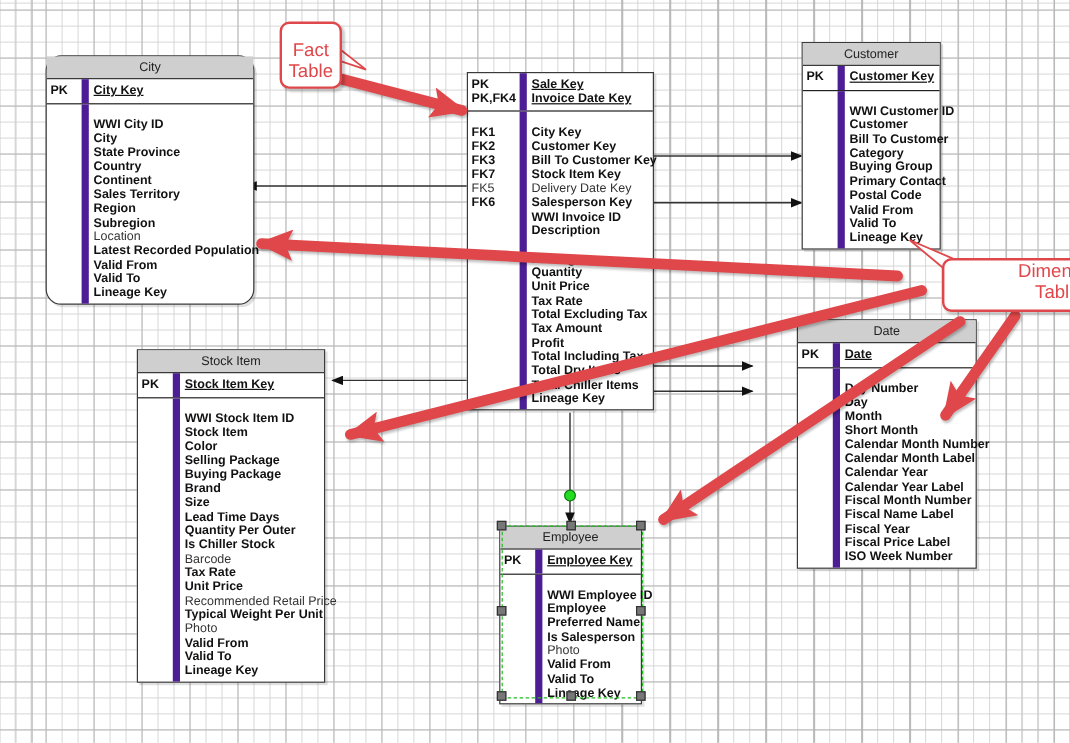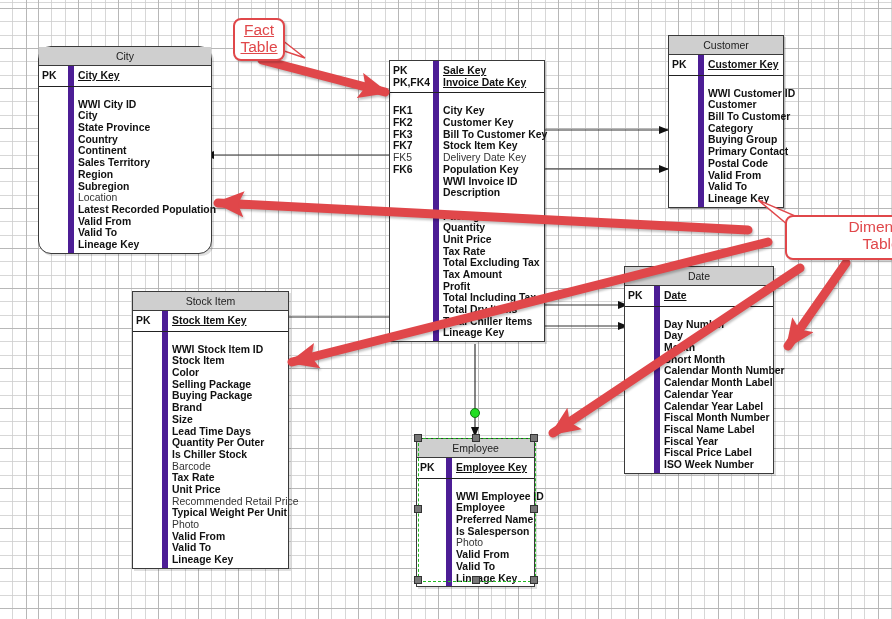--- a/index.html
+++ b/index.html
@@ -120,21 +120,21 @@
         <div class="line"></div>
         <div class="line"></div>
         <div class="line"></div>
       </div>
       <div class="fcol">
         <div class="line">City Key</div>
         <div class="line">Customer Key</div>
         <div class="line">Bill To Customer Key</div>
         <div class="line">Stock Item Key</div>
         <div class="line reg">Delivery Date Key</div>
-        <div class="line">Population Key</div>
+        <div class="line">Salesperson Key</div>
         <div class="line">WWI Invoice ID</div>
         <div class="line">Description</div>
         <div class="line"></div>
         <div class="line">Package</div>
         <div class="line">Quantity</div>
         <div class="line">Unit Price</div>
         <div class="line">Tax Rate</div>
         <div class="line">Total Excluding Tax</div>
         <div class="line">Tax Amount</div>
         <div class="line">Profit</div>
@@ -164,21 +164,21 @@
         <div class="line">Buying Group</div>
         <div class="line">Primary Contact</div>
         <div class="line">Postal Code</div>
         <div class="line">Valid From</div>
         <div class="line">Valid To</div>
         <div class="line">Lineage Key</div>
       </div>
     </div>
 </div>
 
-<div class="tbl" id="t-date" style="left:624px;top:266px;width:148px;">
+<div class="tbl" id="t-date" style="left:664px;top:266px;width:148px;">
   <div class="hdr">Date</div>
   <div class="pkrow">
     <div class="kcol">PK</div>
     <div class="fcol">
         <div class="line pk-name">Date</div>
       </div>
   </div>
   <div class="body">
       <div class="kcol"></div>
       <div class="fcol">
@@ -192,21 +192,21 @@
         <div class="line">Calendar Year Label</div>
         <div class="line">Fiscal Month Number</div>
         <div class="line">Fiscal Name Label</div>
         <div class="line">Fiscal Year</div>
         <div class="line">Fiscal Price Label</div>
         <div class="line">ISO Week Number</div>
       </div>
     </div>
 </div>
 
-<div class="tbl" id="t-stock" style="left:132px;top:291px;width:155px;">
+<div class="tbl" id="t-stock" style="left:114px;top:291px;width:155px;">
   <div class="hdr">Stock Item</div>
   <div class="pkrow">
     <div class="kcol">PK</div>
     <div class="fcol">
         <div class="line pk-name">Stock Item Key</div>
       </div>
   </div>
   <div class="body">
       <div class="kcol"></div>
       <div class="fcol">
@@ -278,20 +278,20 @@
     <line x1="748" y1="230" x2="218" y2="203" marker-end="url(#rarr)"></line>
     <line x1="768" y1="242" x2="292" y2="362" marker-end="url(#rarr)"></line>
     <line x1="800" y1="268" x2="553" y2="433" marker-end="url(#rarr)"></line>
     <line x1="846" y1="263" x2="788" y2="346" marker-end="url(#rarr)"></line>
   </g>
 
   <path d="M282,40 L305,58 L275,48 z" fill="#fff" stroke="#e0474a" stroke-width="1.5"></path>
   <path d="M788,225 L758,200 L800,218 z" fill="#fff" stroke="#e0474a" stroke-width="1.5"></path>
 </svg>
 
-<div class="callout" style="left:233px;top:18px;width:48px;height:38px;padding-top:1px;text-decoration:underline;">
+<div class="callout" style="left:233px;top:18px;width:48px;height:38px;padding-top:14px;">
   <div>Fact</div>
   <div>Table</div>
 </div>
 <div class="callout" style="left:785px;top:215px;width:100px;height:40px;padding-top:1px;padding-left:48px;">
   <div>Dimension</div>
   <div>Tables</div>
 </div>
 
 </body></html>

